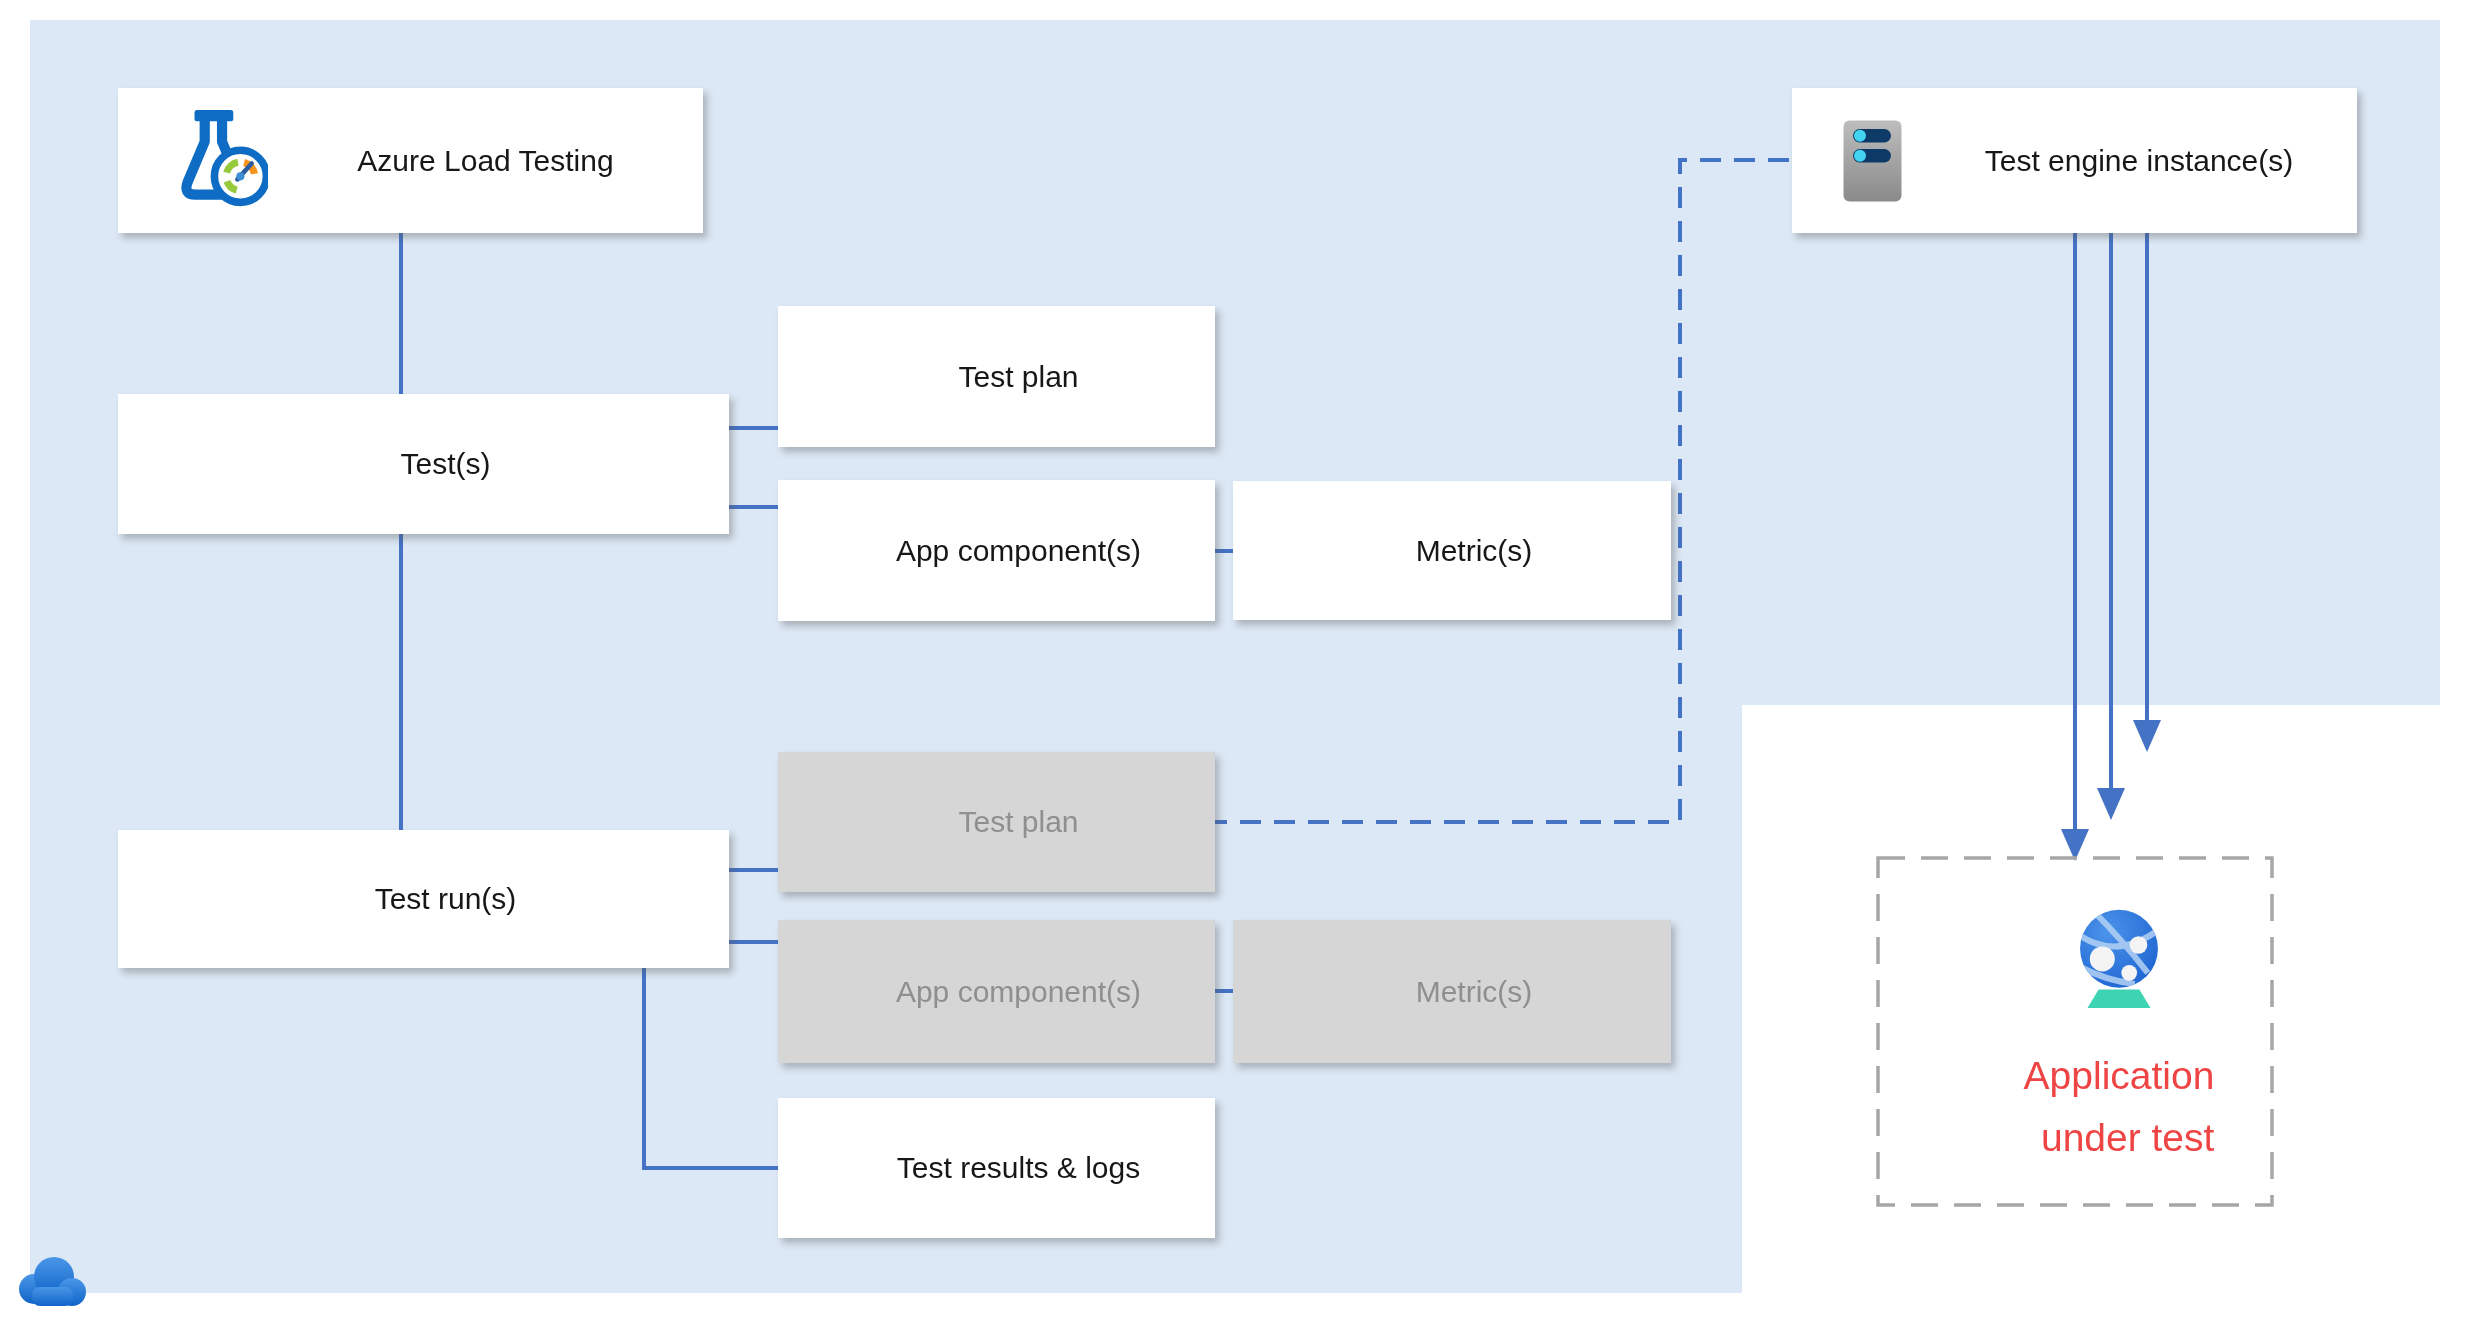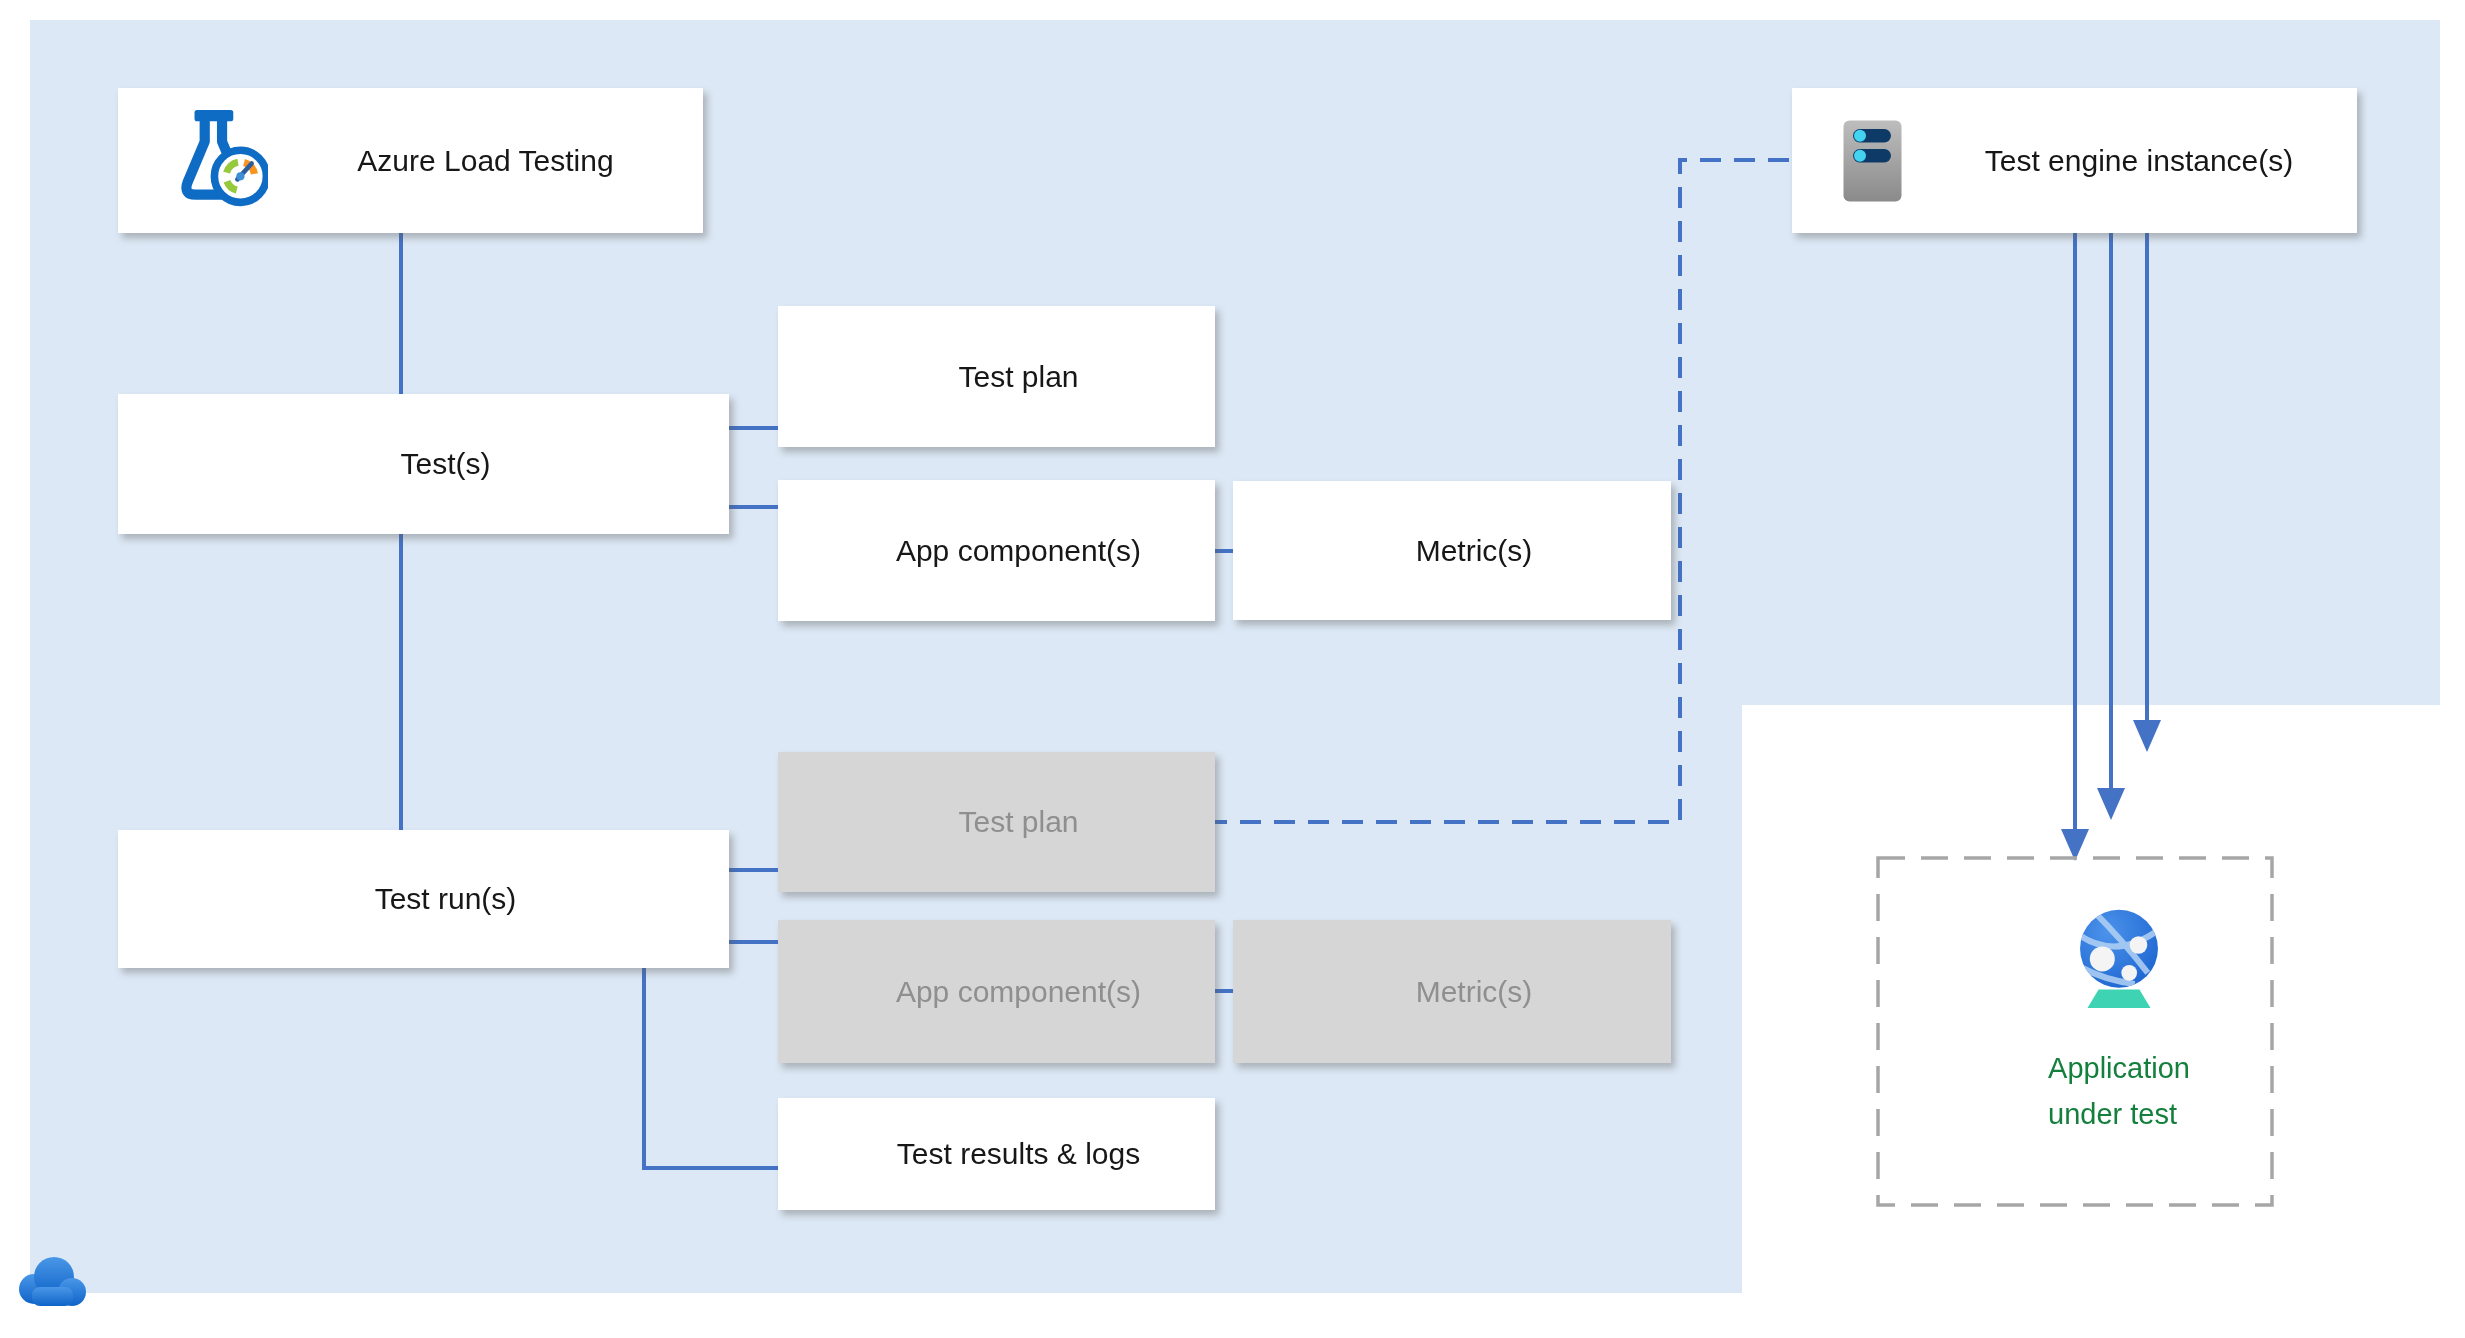--- a/index.html
+++ b/index.html
@@ -28,27 +28,27 @@
 
   #n-alt{left:118px;top:88px;width:567px;height:145px;padding-left:52px;width:533px;}
   #n-tests{left:118px;top:394px;width:567px;height:140px;}
   #n-testplan{left:778px;top:306px;width:393px;height:141px;}
   #n-appcomp{left:778px;top:480px;width:393px;height:141px;}
   #n-metrics{left:1233px;top:481px;width:394px;height:139px;}
   #n-testruns{left:118px;top:830px;width:567px;height:138px;}
   #n-testplan2{left:778px;top:752px;width:393px;height:140px;}
   #n-appcomp2{left:778px;top:920px;width:393px;height:143px;}
   #n-metrics2{left:1233px;top:920px;width:394px;height:143px;}
-  #n-results{left:778px;top:1098px;width:393px;height:112px;}
+  #n-results{left:778px;top:1098px;width:393px;height:140px;}
   #n-engine{left:1792px;top:88px;width:514px;height:145px;padding-left:51px;gap:19px;}
 
   
   #n-app{left:1878px;top:858px;width:394px;height:347px;z-index:3;background:transparent;box-shadow:none;
          display:flex;flex-direction:column;align-items:center;justify-content:flex-start;padding-top:44px;}
-  #n-app .applabel{margin-top:24px;text-align:left;font-size:29px;color:#15803d;line-height:1.6;}
+  #n-app .applabel{margin-top:24px;text-align:right;font-size:39px;color:#ef4444;line-height:1.6;}
   #n-app .applabel span{display:block;}
 
   
   .cloud-corner{position:absolute;left:12px;top:1251px;z-index:4;}
 </style>
 </head>
 <body>
 
 <div class="canvas">
 

